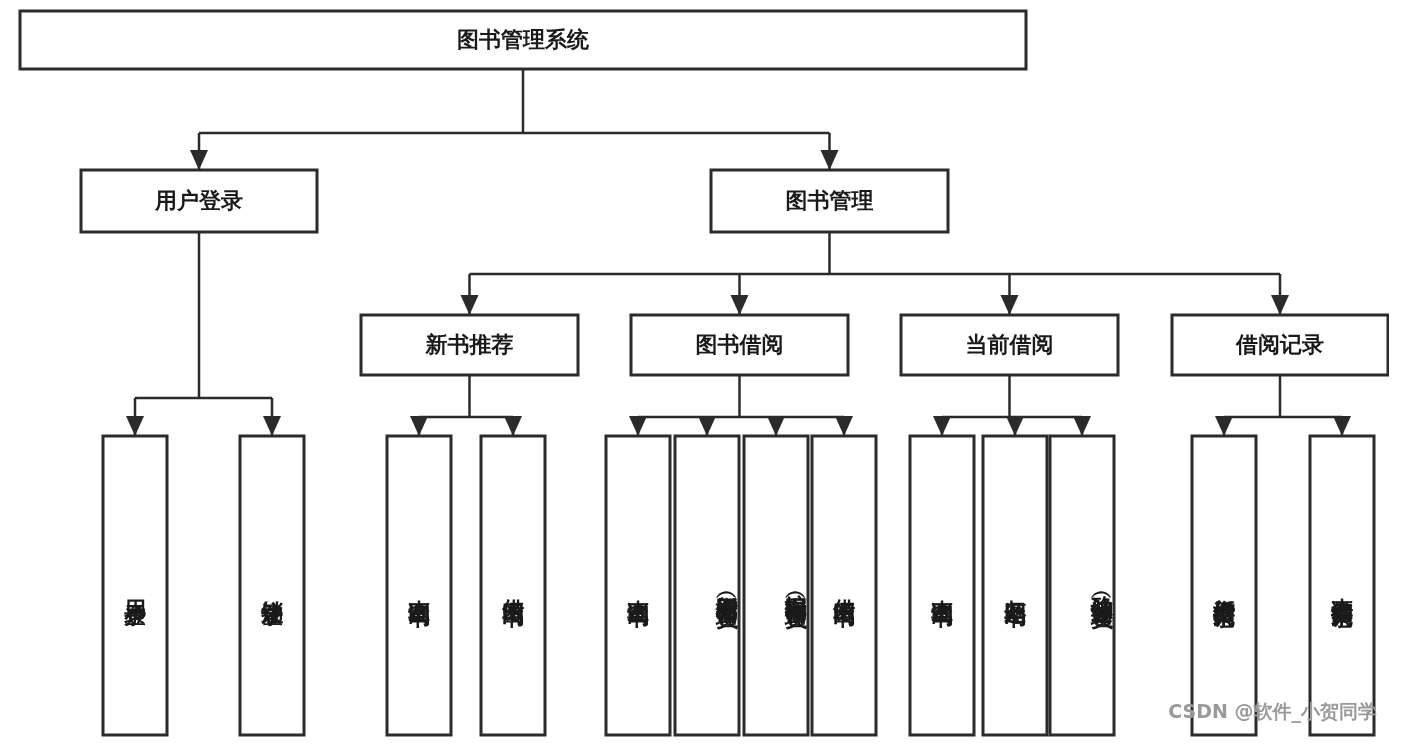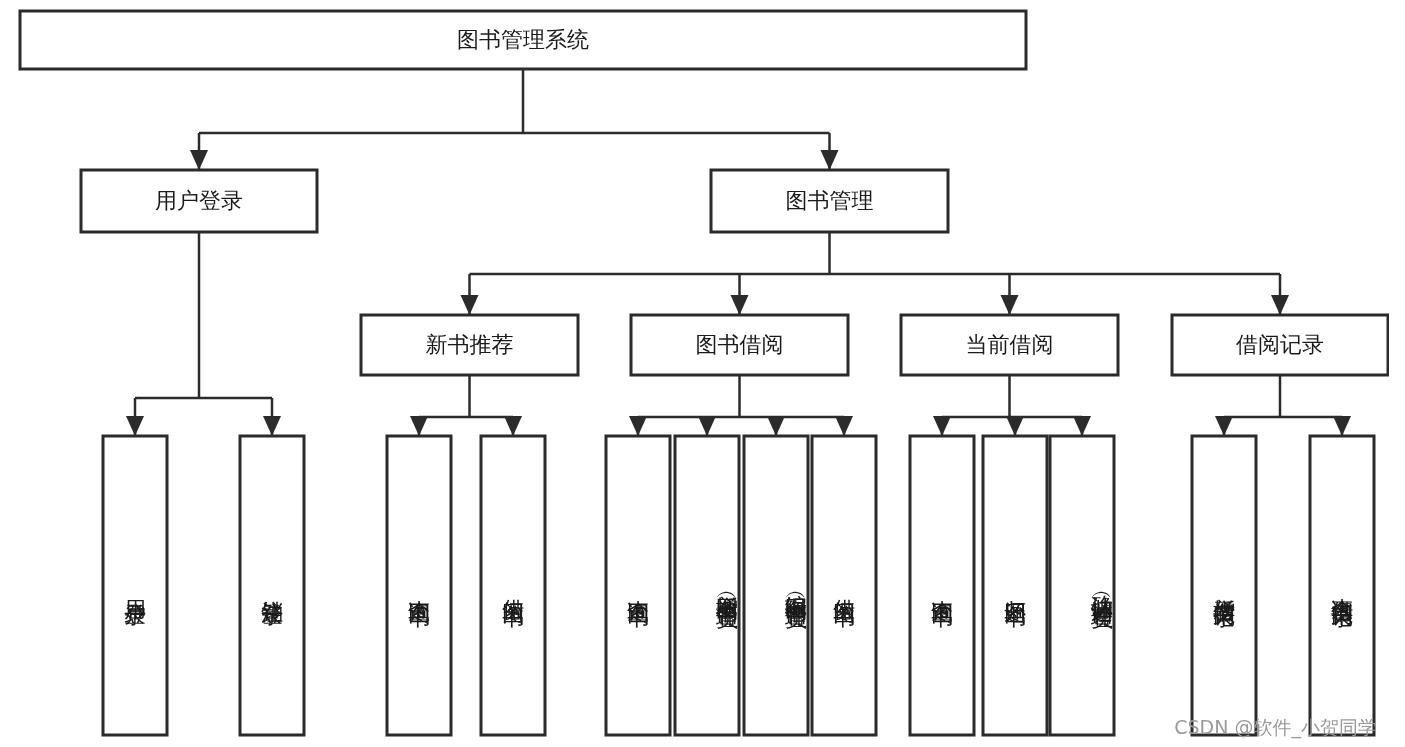--- a/index.html
+++ b/index.html
@@ -9,20 +9,21 @@
   }
   body {
     font-family: "DejaVu Sans", "Liberation Sans", sans-serif;
   }
   #canvas {
     position: relative;
     width: 1389px;
     height: 747px;
     background: #ffffff;
     overflow: hidden;
+    font-weight: bold;
   }
   svg#diagram {
     position: absolute;
     top: 0;
     left: 0;
     width: 1405px;
     height: 747px;
   }
   .node-rect {
     fill: #ffffff;
@@ -56,21 +57,21 @@
     letter-spacing: 2px;
     white-space: nowrap;
     display: flex;
     align-items: flex-start;
     justify-content: center;
     pointer-events: none;
   }
   .watermark {
     position: absolute;
     right: 12px;
-    bottom: 6px;
+    bottom: 22px;
     font-family: "DejaVu Sans", "Liberation Sans", sans-serif;
     font-size: 19px;
     color: #9a9a9a;
     white-space: nowrap;
   }
 </style>
 </head>
 <body>
 
 <div id="canvas">

